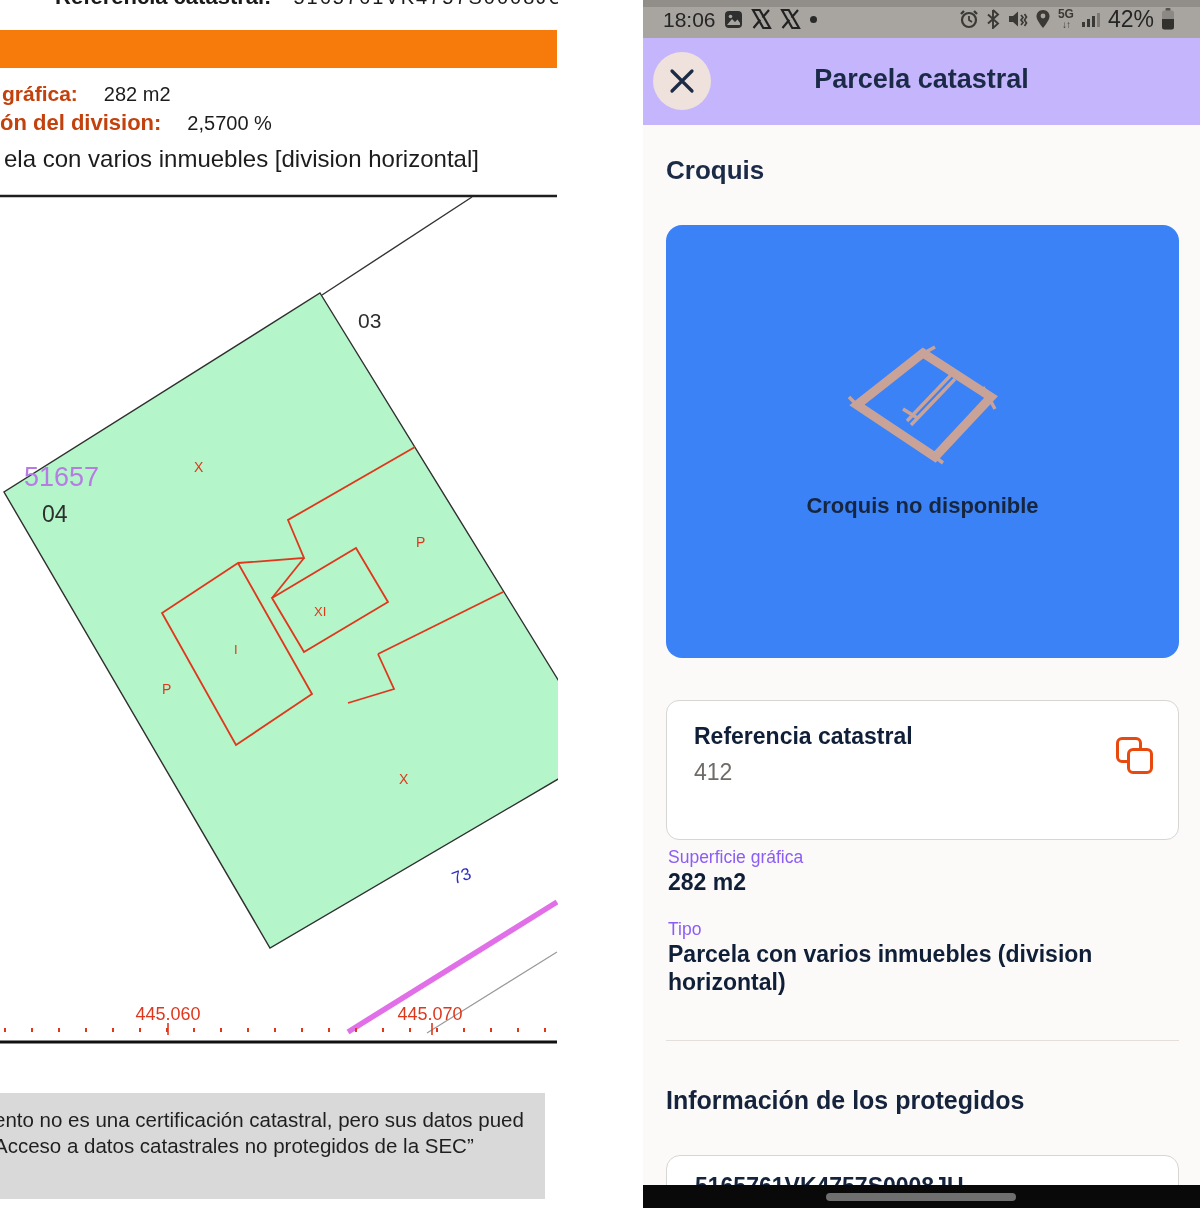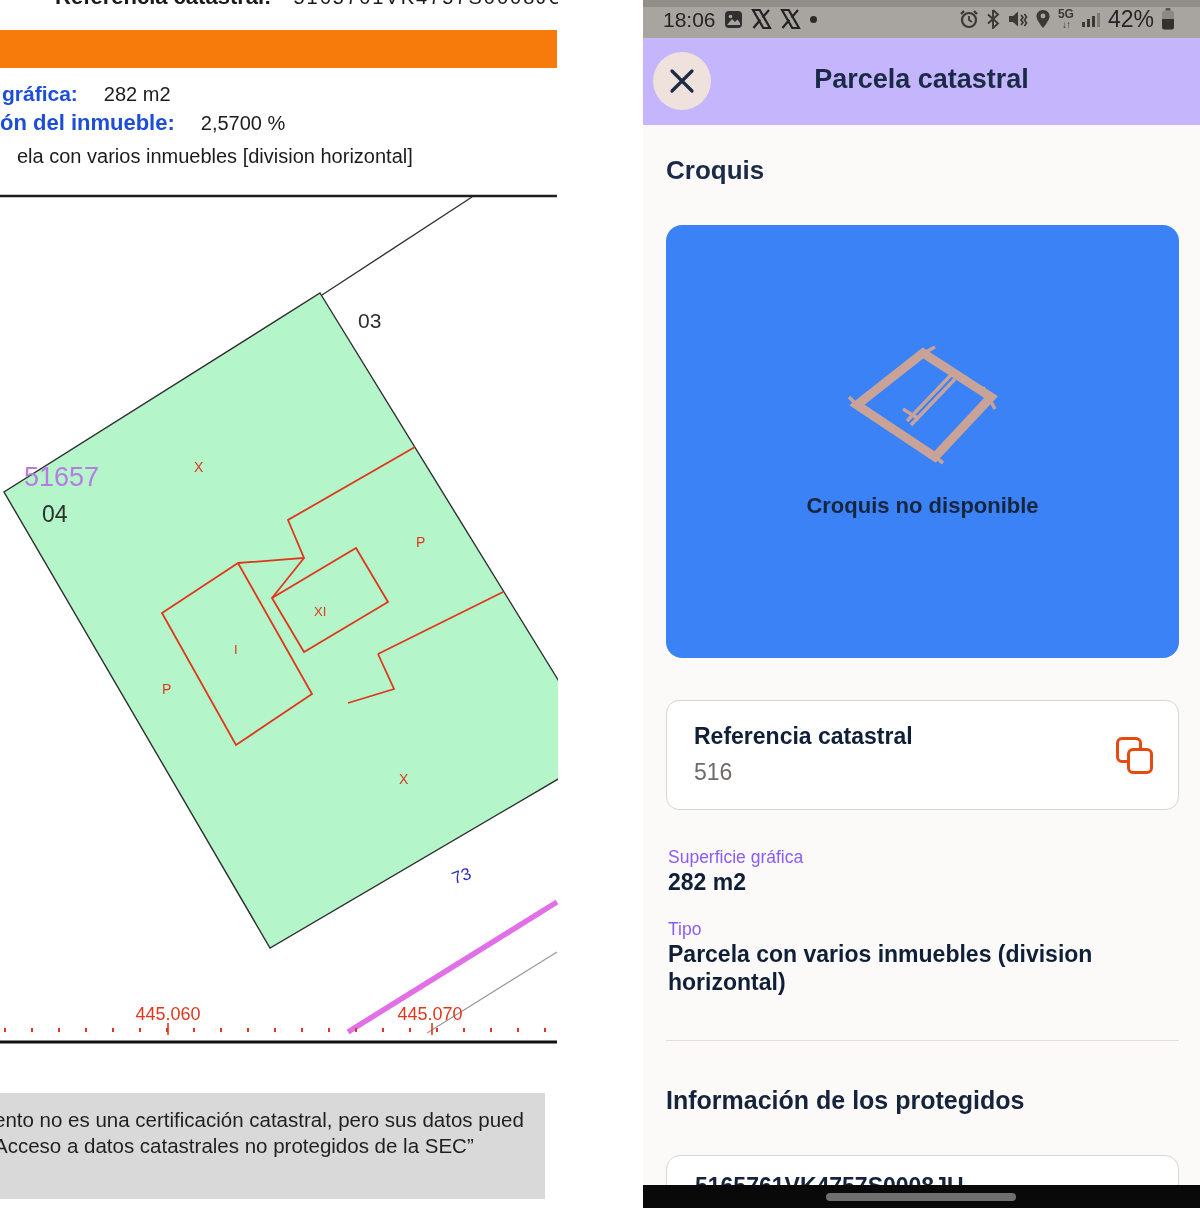--- a/index.html
+++ b/index.html
@@ -6,22 +6,22 @@
   #stage{position:relative;width:1200px;height:1208px;overflow:hidden;background:#fff;
          font-family:"Liberation Sans","DejaVu Sans",sans-serif;}
   
   .doc{position:absolute;left:0;top:0;width:558px;height:1208px;background:#fff;overflow:hidden;}
   .doc-topline{position:absolute;left:0;top:-16px;width:558px;white-space:nowrap;overflow:hidden;}
   .doc-topline .b{font-weight:bold;font-size:22px;color:#1a1a1a;margin-left:55px;}
   .doc-topline .v{font-size:20px;color:#1a1a1a;margin-left:22px;letter-spacing:2px;}
   .orange-bar{position:absolute;left:0;top:30px;width:557px;height:38px;background:#f77b0b;}
   .doc-f1{position:absolute;left:2px;top:82px;font-size:21px;}
   .doc-f2{position:absolute;left:0;top:110px;font-size:22px;}
-  .doc-f3{position:absolute;left:17px;top:145px;font-size:20px;color:#1c1c1c;}
-  .doc .lbl{font-weight:bold;color:#1d4ed8;}
+  .doc-f3{position:absolute;left:4px;top:145px;font-size:24px;color:#1c1c1c;}
+  .doc .lbl{font-weight:bold;color:#c2410c;}
   .doc .val{font-weight:normal;color:#1c1c1c;font-size:20px;margin-left:26px;}
   .mapwrap{position:absolute;left:0;top:192px;width:558px;height:852px;}
   .disclaimer{position:absolute;left:0;top:1093px;width:545px;height:92px;background:#d9d9d9;
               color:#1f1f1f;font-size:20.5px;line-height:26px;padding-top:14px;}
   .disclaimer div{white-space:nowrap;margin-left:-6px;}
   
   .phone{position:absolute;left:643px;top:0;width:557px;height:1208px;background:#fbfaf8;overflow:hidden;
          color:#1b2b47;}
   .statusbar{position:absolute;left:0;top:0;width:557px;height:38px;background:#a8a5a1;
              display:flex;align-items:center;box-sizing:border-box;padding:0 25px 0 20px;}
@@ -32,21 +32,21 @@
   .sb-pct{font-size:23px;color:#252525;}
   .appheader{position:absolute;left:0;top:38px;width:557px;height:87px;background:#c4b5fd;}
   .closebtn{position:absolute;left:10px;top:14px;width:58px;height:58px;border-radius:50%;
             background:#efe1dc;display:flex;align-items:center;justify-content:center;cursor:pointer;}
   .apptitle{position:absolute;left:0;top:26px;width:557px;text-align:center;
             font-size:27px;font-weight:bold;color:#1b2b47;}
   .croquis-h{position:absolute;left:23px;top:155px;font-size:26px;font-weight:bold;}
   .croquis-box{position:absolute;left:23px;top:225px;width:513px;height:433px;background:#3b82f6;border-radius:16px;}
   .croquis-msg{position:absolute;left:0;top:268px;width:513px;text-align:center;
                font-size:22px;font-weight:bold;color:#17263f;}
-  .refcard{position:absolute;left:23px;top:700px;width:513px;height:110px;background:#fff;
+  .refcard{position:absolute;left:23px;top:700px;width:513px;height:140px;background:#fff;
            border:1.5px solid #d8d5d2;border-radius:13px;box-sizing:border-box;}
   .refcard .t{position:absolute;left:27px;top:22px;font-size:23px;font-weight:bold;color:#101f38;}
   .refcard .v{position:absolute;left:27px;top:58px;font-size:23px;color:#6f6b68;}
   .copybtn{position:absolute;right:22px;top:36px;width:40px;height:40px;cursor:pointer;}
   .copy-a{position:absolute;left:0;top:0;width:20px;height:20px;border:3.5px solid #e8490f;border-radius:6px;}
   .copy-b{position:absolute;left:11px;top:11px;width:20px;height:20px;border:3.5px solid #e8490f;
           border-radius:6px;background:#fff;}
   .fld-l{font-size:17.5px;color:#8b5cf6;}
   .fld-v{font-size:23px;font-weight:bold;color:#101f38;line-height:28px;}
   .fld1{position:absolute;left:25px;top:847px;width:513px;}
@@ -68,21 +68,21 @@
 
   <div class="doc">
     <div class="doc-topline">
       <span class="b">Referencia catastral:</span><span class="v">5165761VK4757S0008JU</span>
     </div>
     <div class="orange-bar"></div>
     <div class="doc-f1">
       <span class="lbl">gráfica:</span><span class="val">282 m2</span>
     </div>
     <div class="doc-f2">
-      <span class="lbl">ón del inmueble:</span><span class="val">2,5700 %</span>
+      <span class="lbl">ón del division:</span><span class="val">2,5700 %</span>
     </div>
     <div class="doc-f3">ela con varios inmuebles [division horizontal]</div>
 
     <div class="mapwrap">
       <svg width="558" height="852" viewBox="0 0 558 852">
 
         <line x1="0" y1="4" x2="557" y2="4" stroke="#1e1e1e" stroke-width="2.5"></line>
 
         <line x1="322" y1="103" x2="472" y2="5" stroke="#333" stroke-width="1.4"></line>
 
@@ -223,21 +223,21 @@
             <polygon points="80,8 148,52 92,112 14,60" stroke-width="9"></polygon>
             <path d="M70,14 L92,2 M140,42 L152,64 M100,118 L82,104 M6,52 L24,70 M108,30 L64,76 M112,34 L68,80 M60,64 L76,74" stroke-width="3.5"></path>
           </g>
         </svg>
       </div>
       <div class="croquis-msg">Croquis no disponible</div>
     </div>
 
     <div class="refcard">
       <div class="t">Referencia catastral</div>
-      <div class="v">516</div>
+      <div class="v">412</div>
       <div class="copybtn">
         <span>
           <div class="copy-a"></div><div class="copy-b"></div>
         </span>
       </div>
     </div>
 
     <div class="fld1">
       <div class="fld-l">Superficie gráfica</div>
       <div class="fld-v">282 m2</div>

